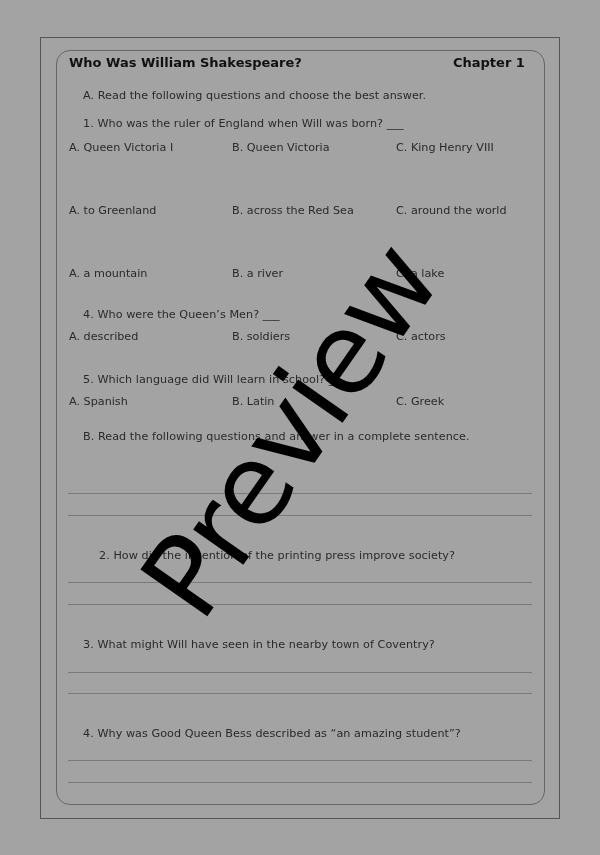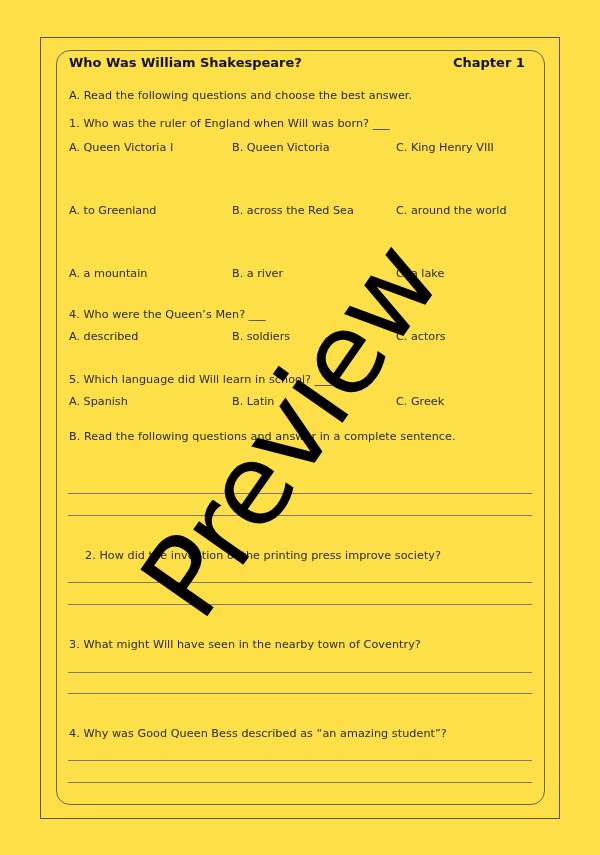--- a/index.html
+++ b/index.html
@@ -1,36 +1,36 @@
 <!DOCTYPE html>
 <html><head>
   <meta charset="utf-8">
   <style>
     * { box-sizing: border-box; margin: 0; padding: 0; }
     html, body {
       width: 600px; height: 855px; background: #ffffff; overflow: hidden;
       font-family: "DejaVu Sans", sans-serif; color: #222;
     }
-    .page { position: relative; width: 600px; height: 855px; background: #fde047; }
+    .page { position: relative; width: 600px; height: 855px; background: #a3a3a3; }
     .outer-border {
       position: absolute; left: 40px; top: 37px; width: 520px; height: 782px;
       border: 1px solid #555;
     }
     .inner-box {
       position: absolute; left: 56px; top: 50px; width: 489px; height: 755px;
       border: 1.5px solid #666; border-radius: 14px;
     }
     .abs { position: absolute; white-space: nowrap; }
     .title {
       left: 69px; top: 55px; font-size: 13px; font-weight: bold; color: #111;
     }
     .chapter {
       left: 453px; top: 55px; font-size: 13px; font-weight: bold; color: #111;
     }
-    .txt { font-size: 11.2px; color: #2a2a2a; letter-spacing: 0.05px; }
+    .txt { font-size: 11.2px; color: #2a2a2a; letter-spacing: 0.05px; margin-left: 14px; }
     .opt { font-size: 11.2px; color: #2a2a2a; }
     .line {
       position: absolute; left: 68px; width: 464px; height: 0;
       border-top: 1px solid #7a7a7a;
     }
     .watermark {
       position: absolute; left: 290px; top: 430px;
       transform: translate(-50%, -50%) rotate(-55deg);
       font-family: "DejaVu Sans", sans-serif; font-size: 112px; font-weight: normal;
       color: #000; white-space: nowrap; letter-spacing: -2px; line-height: 1;

